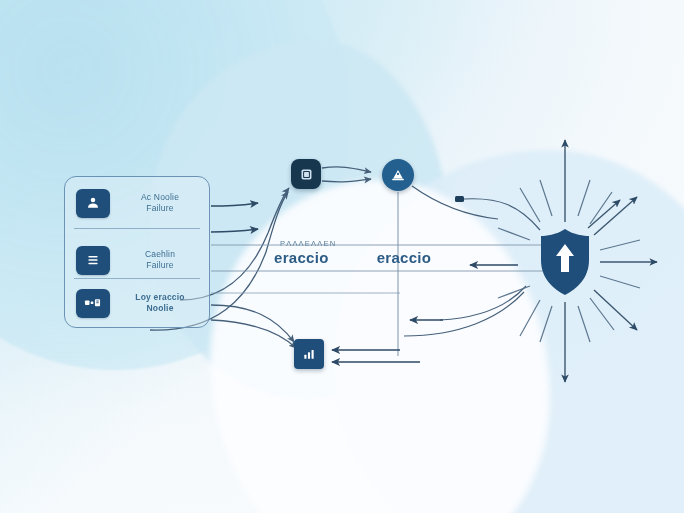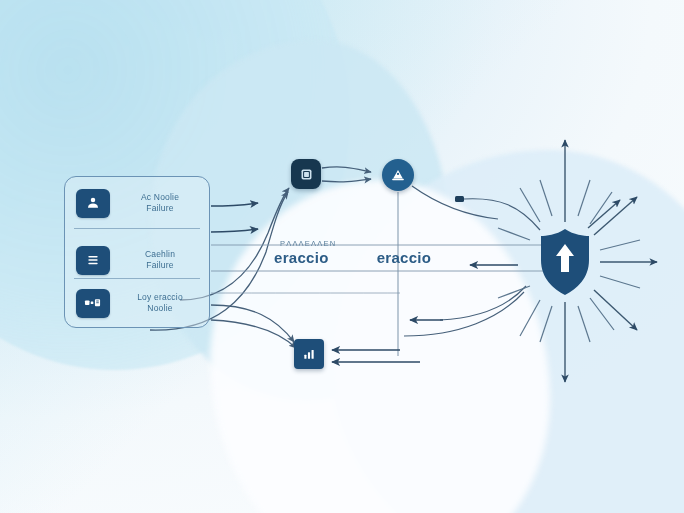--- a/index.html
+++ b/index.html
@@ -88,21 +88,21 @@
     left: 0;
     width: 100%;
     height: 50px;
     display: flex;
     align-items: center;
     box-sizing: border-box;
     padding-left: 11px;
   }
   #row-0 { top: 1px; }
   #row-1 { top: 58px; }
-  #row-2 { top: 101px; }
+  #row-2 { top: 101px; font-weight: bold; }
   .card-divider {
     position: absolute;
     left: 9px;
     right: 9px;
     height: 1px;
     background: #8fb0c8;
   }
   #div-0 { top: 51px; }
   #div-1 { top: 101px; }
   .row-icon {

